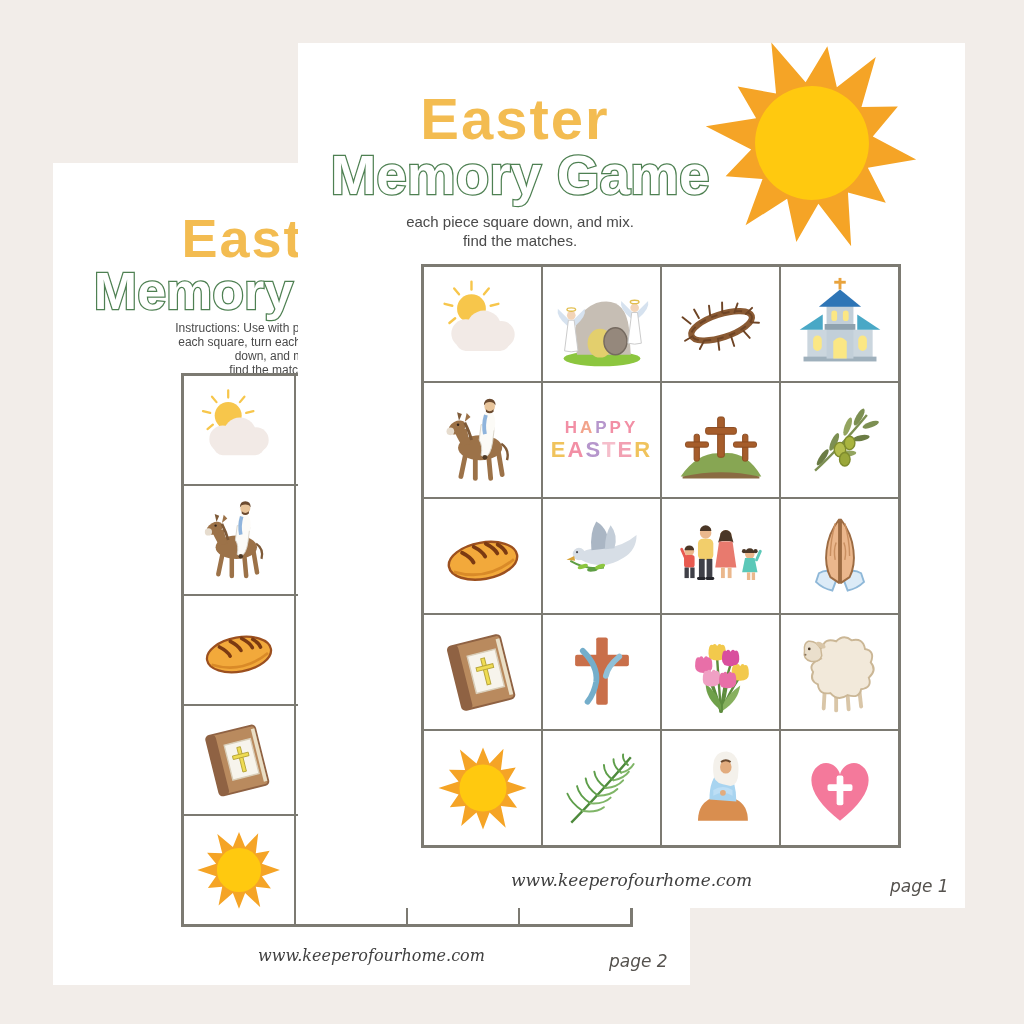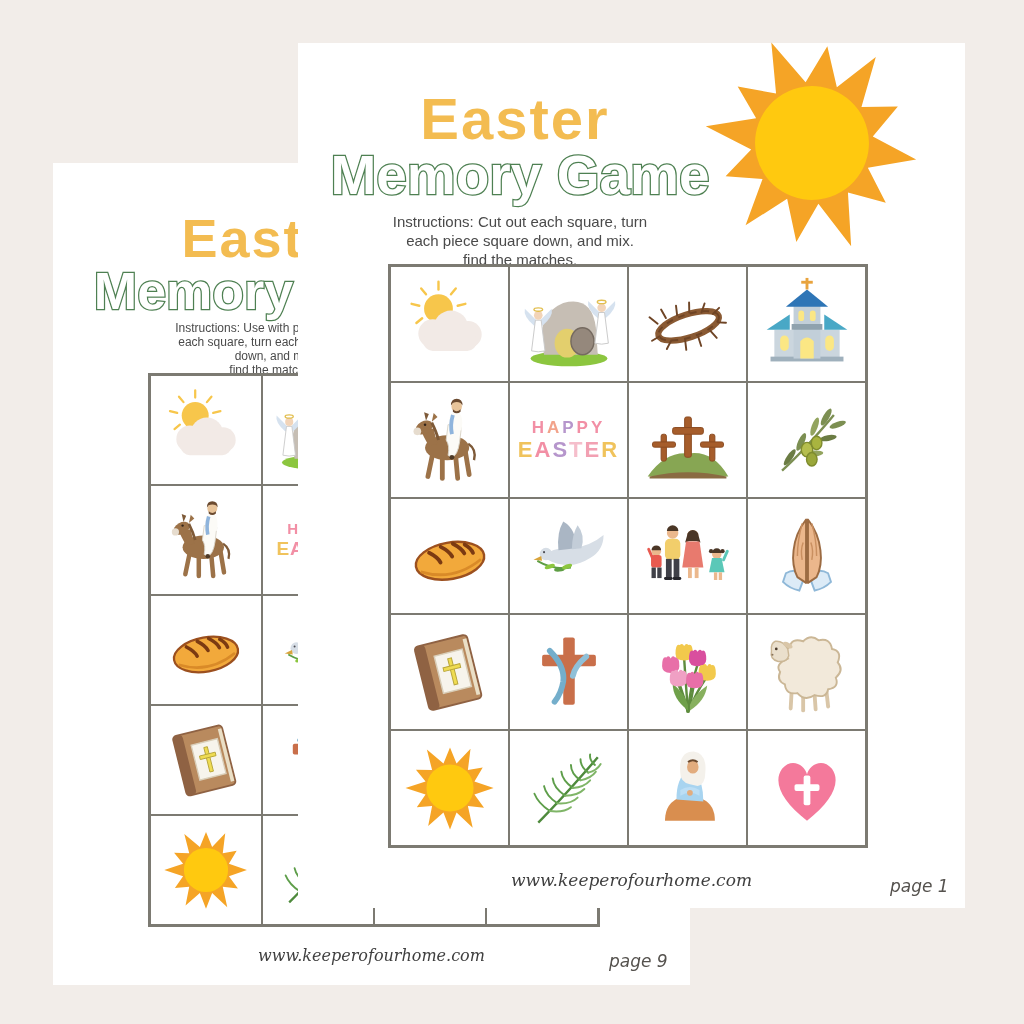--- a/index.html
+++ b/index.html
@@ -29,21 +29,21 @@
   }
 
   .instructions { position:absolute; text-align:center; color: var(--text,#4A4A4A); }
   .page-front .instructions { left:67px; width:310px; top:170px; font-size:15px; line-height:1.26; }
   .page-back  .instructions { left:62px; width:320px; top:158px; font-size:12px; line-height:1.18; }
 
   .bigsun { position:absolute; left:398px; top:-16px; width:232px; height:232px; transform:rotate(9deg); }
   .ray-fill  { fill: var(--sun-ray,#F5A426); }
   .core-fill { fill: var(--sun-core,#FFC90F); }
 
-  .grid { position:absolute; display:grid; border:2px solid var(--grid-line,#7C7A72); background:#404040; }
+  .grid { position:absolute; display:grid; border:2px solid var(--grid-line,#7C7A72); background:#404040;margin-left:33px; }
   .page-front .grid { left:90px; top:221px; grid-template-columns:repeat(4,119px); grid-auto-rows:116px; }
   .page-back  .grid { left:95px; top:210px; grid-template-columns:repeat(4,112px); grid-auto-rows:110px; }
   .cell { border:1px solid var(--grid-line,#7C7A72); display:flex; align-items:center; justify-content:center; overflow:hidden; background:#fff; }
   .cell svg.icon { width:96px; height:96px; }
   .page-back .cell svg.icon { width:90px; height:90px; }
 
   .he { text-align:center; font-weight:bold; line-height:1.15; }
   .he1 { font-size:17px; letter-spacing:3px; }
   .he2 { font-size:22px; letter-spacing:2px; }
   .page-back .he1 { font-size:15px; letter-spacing:2px; }
@@ -496,33 +496,32 @@
             <use href="#sym-mary-praying"></use>
           </svg>
         </div>
         <div class="cell" title="heart with cross">
           <svg class="icon" viewBox="0 0 100 100">
             <use href="#sym-heart-with-cross"></use>
           </svg>
         </div>
       </div>
     <div class="footer-site">www.keeperofourhome.com</div>
-    <div class="page-label">page 9</div>
+    <div class="page-label">page 2</div>
   </div>
 
   <div class="page page-front">
     <div class="title-easter">Easter</div>
     <svg class="title-memory" width="480" height="68" viewBox="0 0 480 68">
       <text x="240" y="51" text-anchor="middle" font-size="55">Memory Game</text>
     </svg>
     <svg class="bigsun" viewBox="-5 -5 220 220">
         <use href="#g-sunburst"></use>
       </svg>
     <div class="instructions">
-        <div>Instructions: Cut out each square, turn</div>
         <div>each piece square down, and mix.</div>
         <div>find the matches.</div>
       </div>
     <div class="grid">
         <div class="cell" title="sun behind cloud">
           <svg class="icon" viewBox="0 0 100 100">
             <use href="#sym-sun-cloud"></use>
           </svg>
         </div>
         <div class="cell" title="angels at empty tomb">

